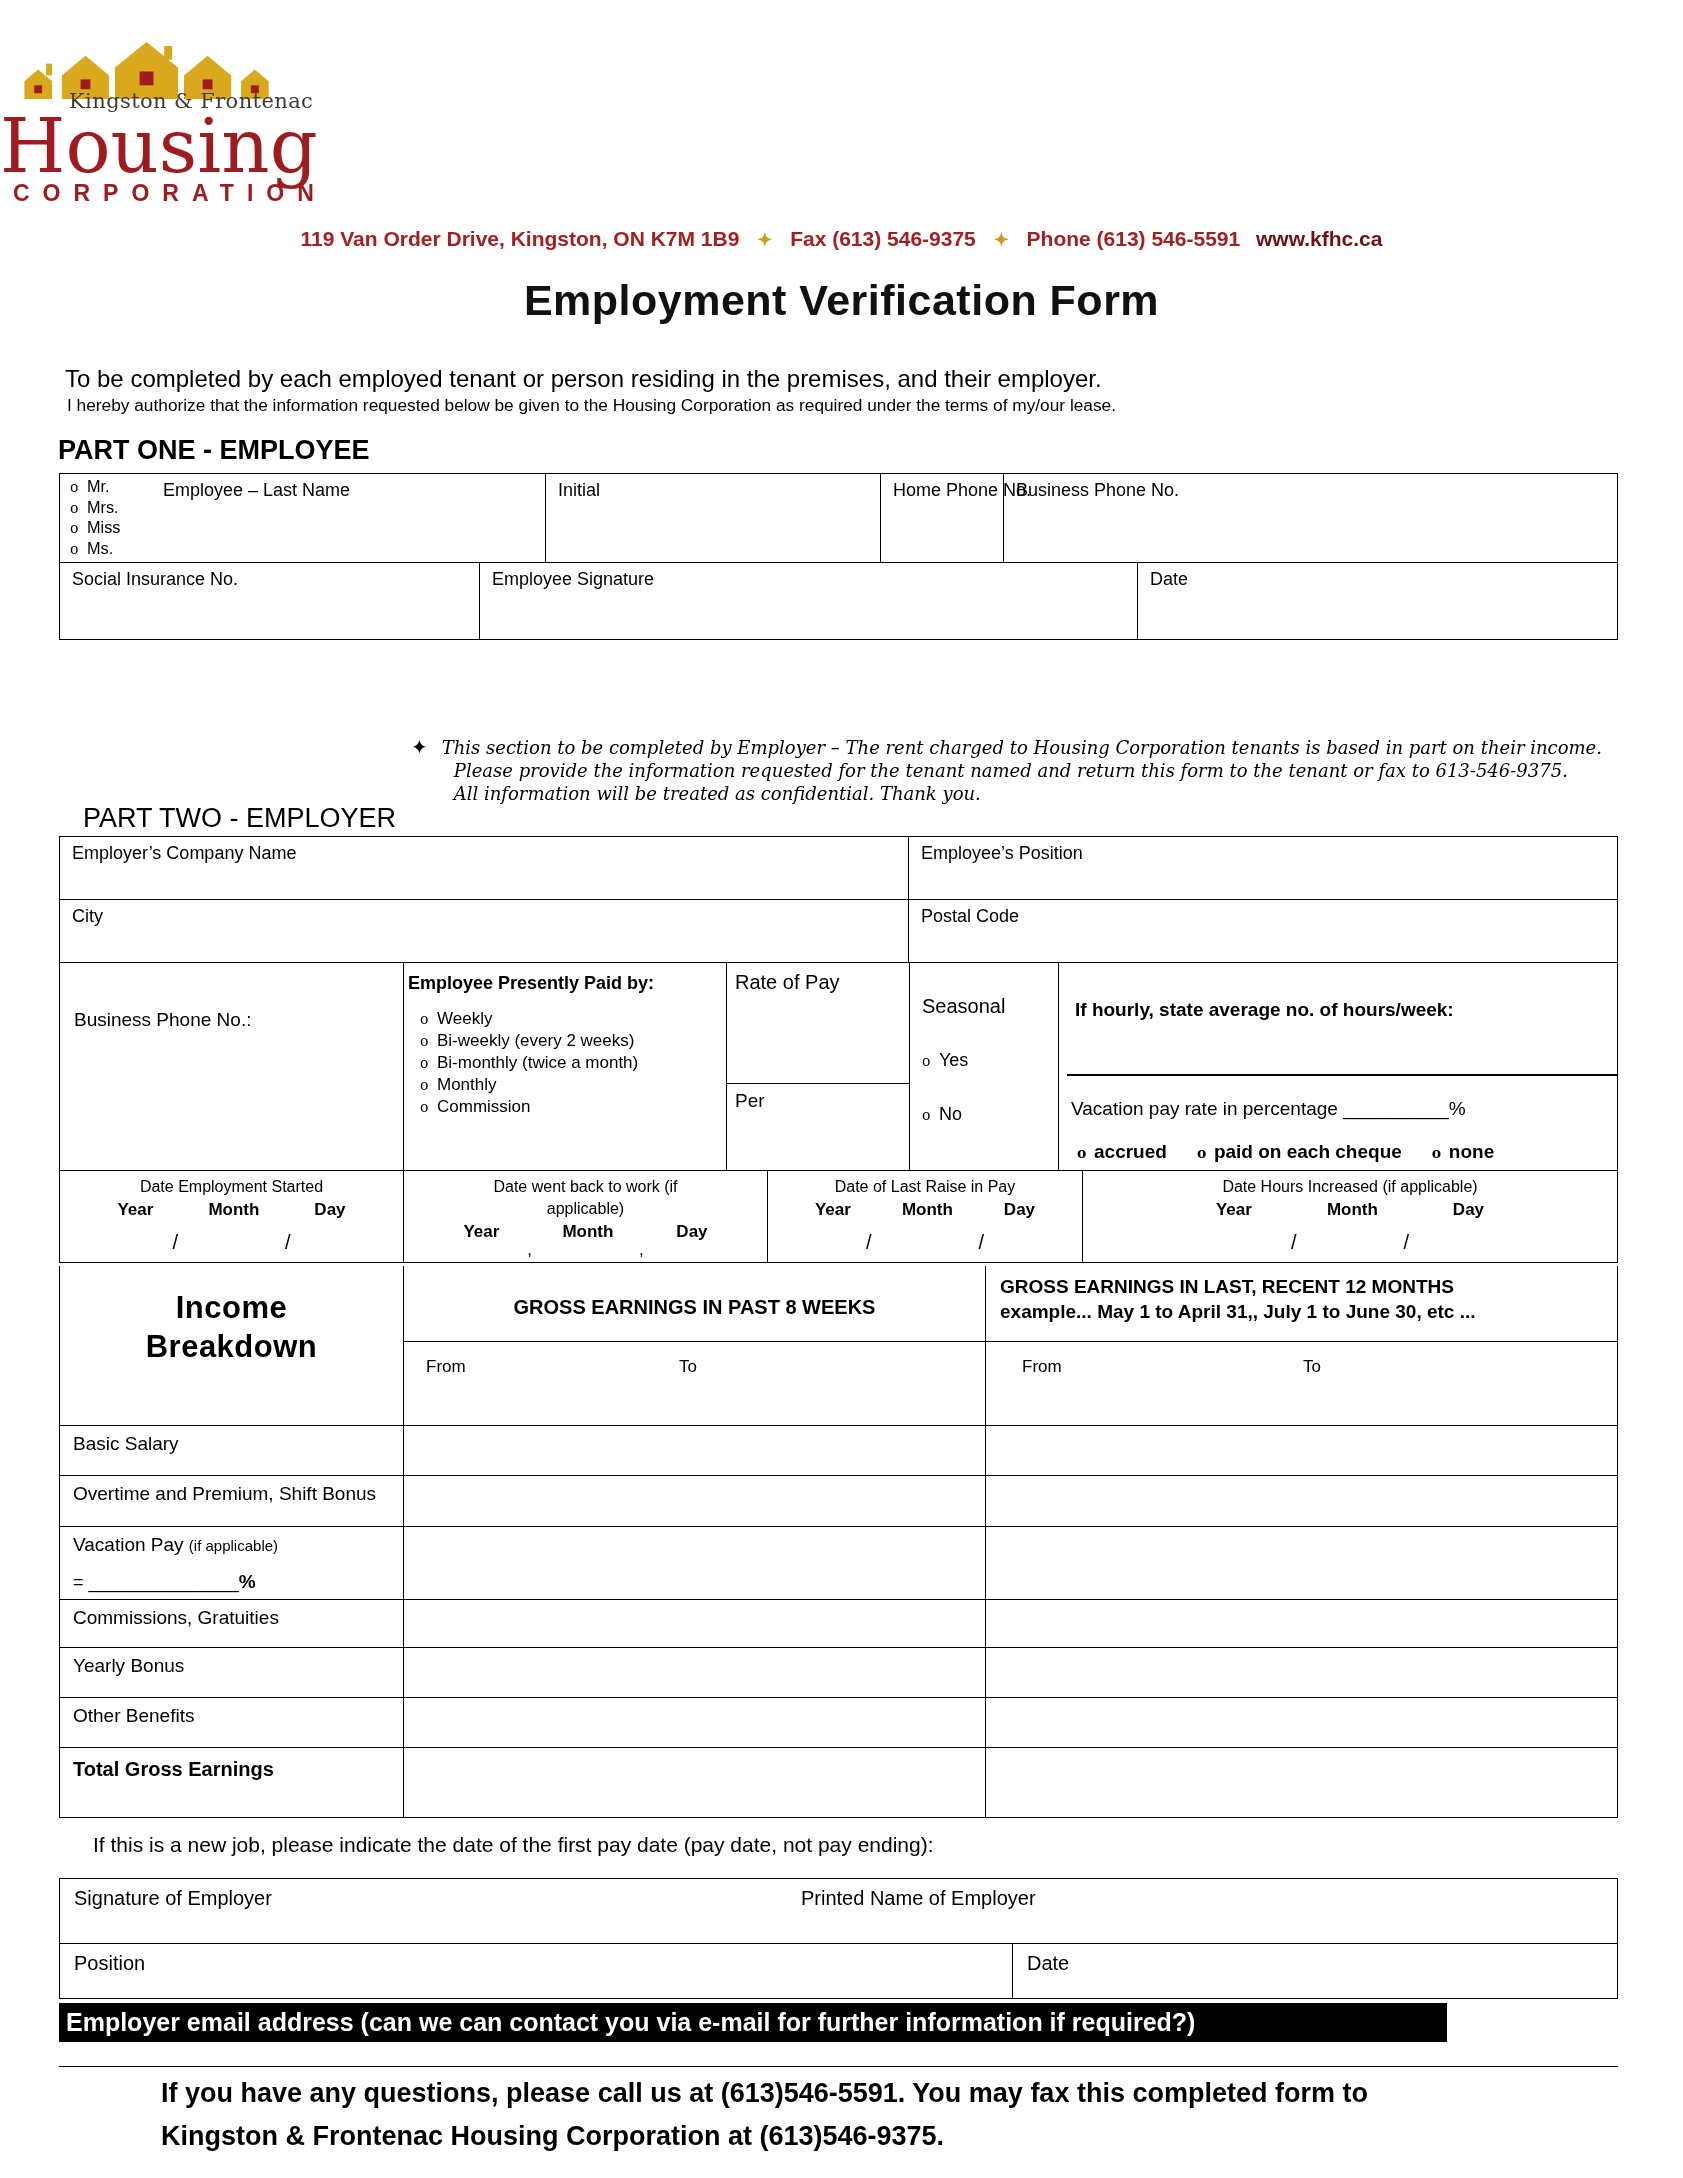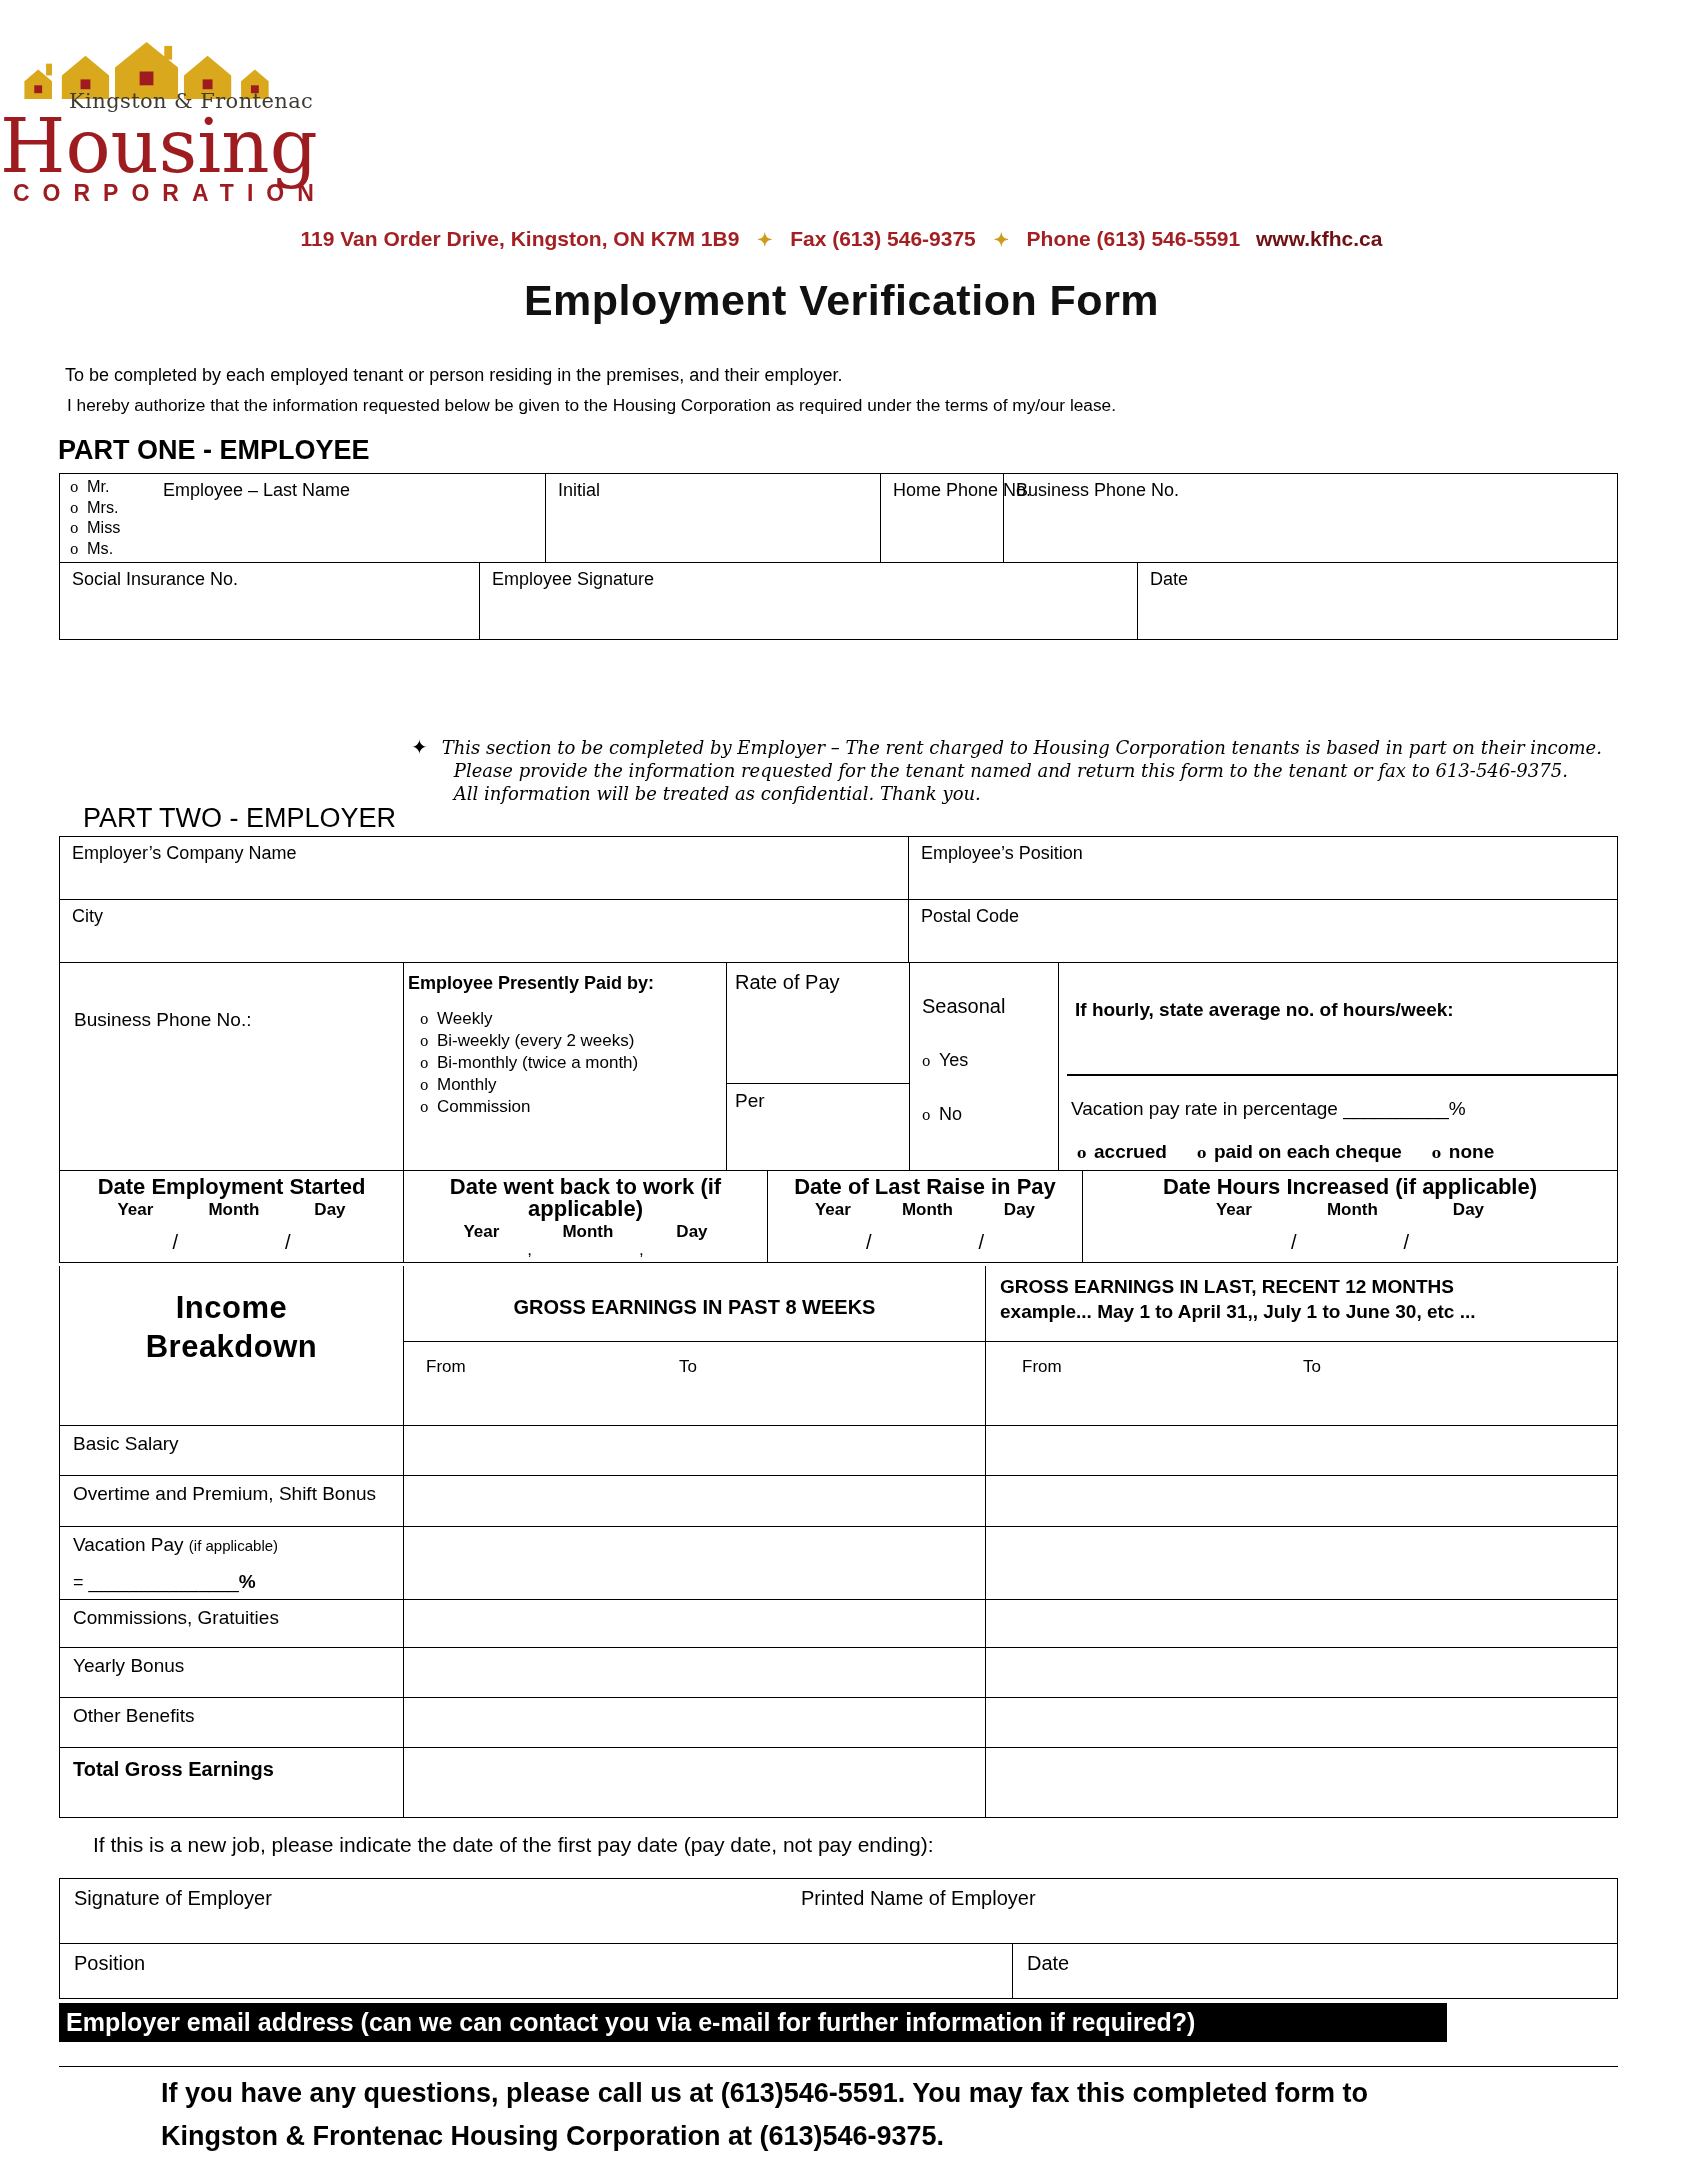--- a/index.html
+++ b/index.html
@@ -12,21 +12,21 @@
 .logo-kingston{font-family:"DejaVu Serif",serif;font-size:21px;color:#3f3b33;margin-top:-16px;margin-left:69px;letter-spacing:0.4px}
 .logo-housing{font-family:"DejaVu Serif",serif;font-size:75px;line-height:.95;color:#9e1b1f;margin-top:-2px}
 .logo-corp{font-size:23px;font-weight:bold;color:#9e1b1f;letter-spacing:13px;margin-left:13px;margin-top:-2px}
 
 .contact{position:absolute;left:0;right:0;top:227px;text-align:center;font-weight:bold;font-size:21px;color:#a31f22;white-space:nowrap}
 .contact .sep{color:#cf9b1d;font-size:18px;margin:0 12px}
 .contact .web{color:#6f1113;margin-left:10px}
 
 .title{position:absolute;left:0;right:0;top:276px;text-align:center;font-size:43px;font-weight:bold;color:#111;letter-spacing:0.5px}
 
-.intro1{position:absolute;left:65px;top:365px;font-size:18px}
+.intro1{position:absolute;left:65px;top:365px;font-size:24px}
 .intro2{position:absolute;left:67px;top:395px;font-size:17.3px}
 
 .ph1{position:absolute;left:58px;top:435px;font-size:27px;font-weight:bold}
 .ph2{position:absolute;left:83px;top:803px;font-size:27px;font-weight:normal}
 
 
 .tbl{position:absolute;left:59px;width:1559px;border:1px solid #000;background:#fff}
 .cell{position:relative}
 .cell + .cell{border-left:1px solid #000}
 .hdr-lbl{position:absolute;left:12px;top:6px;font-size:18px;white-space:nowrap}
@@ -61,21 +61,21 @@
 .per-lbl{position:absolute;left:8px;top:127px;font-size:19px}
 .seas-lbl{margin:32px 0 0 12px;font-size:20px}
 .seas-opt{position:absolute;left:12px;font-size:18px;white-space:nowrap}
 .hourly-lbl{position:absolute;left:16px;top:36px;font-weight:bold;font-size:19px;white-space:nowrap}
 .hourly-line{position:absolute;left:8px;right:0;top:111px;border-top:2px solid #000}
 .vac-lbl{position:absolute;left:12px;top:135px;font-size:19px;white-space:nowrap}
 .accr-row{position:absolute;left:18px;top:178px;display:flex;gap:30px;font-size:19px;font-weight:bold;white-space:nowrap}
 
 
 .dt-cell{text-align:center;position:relative}
-.dt-title{font-weight:bold;font-size:22px;margin-top:5px;line-height:22px}
+.dt-title{font-weight:normal;font-size:16px;margin-top:5px;line-height:22px}
 .ymd{display:flex;justify-content:center;font-weight:bold;font-size:17px;margin-top:2px}
 .g56{gap:55px}.g64{gap:63px}.g52{gap:51px}.g76{gap:75px}
 .seps{position:absolute;bottom:8px;left:0;right:0;display:flex;justify-content:center;gap:107px;font-size:20px}
 .seps.commas{bottom:2px;font-size:17px}
 
 
 .inc{top:1266px;border-top:none}
 .ihead{display:grid;grid-template-columns:343px 582px 1fr;height:160px;border-bottom:1px solid #000}
 .irow{display:grid;grid-template-columns:343px 582px 1fr;border-bottom:1px solid #000}
 .irow.last{border-bottom:none}

